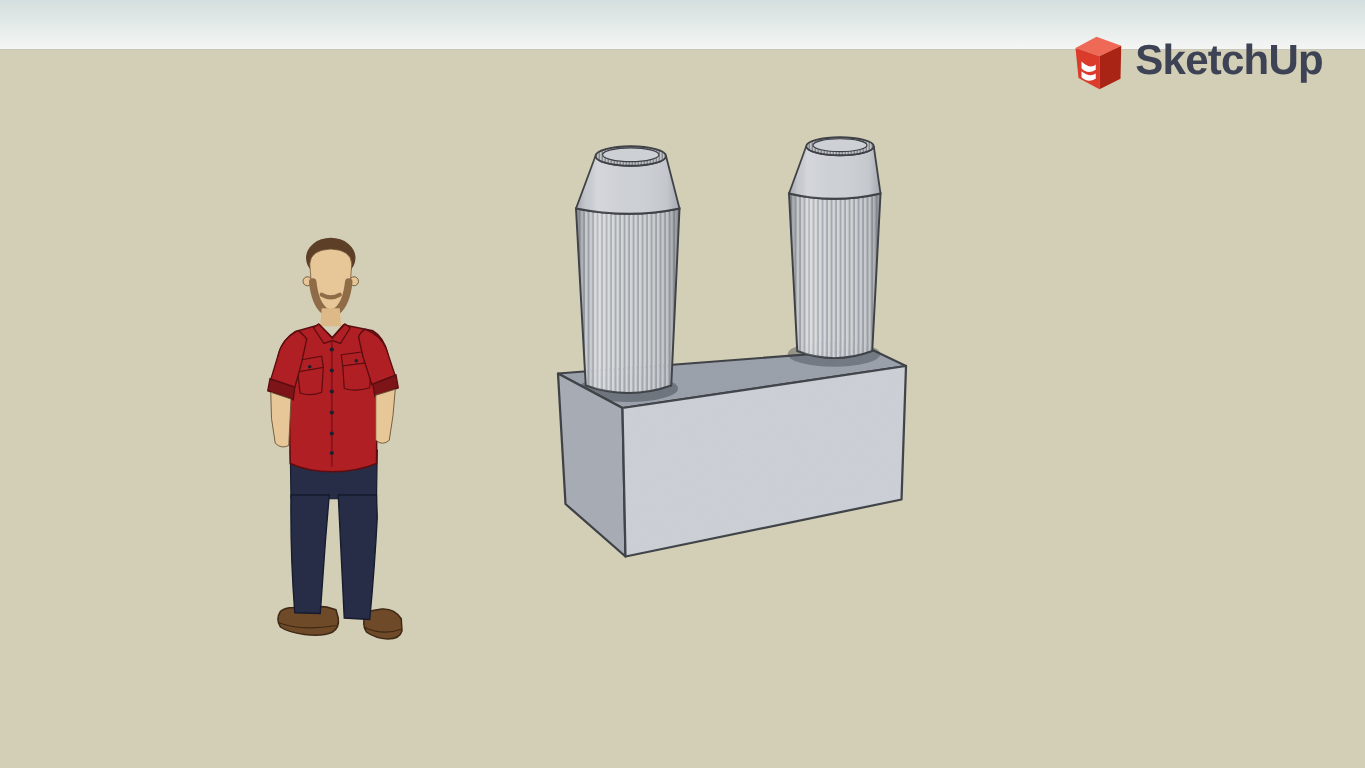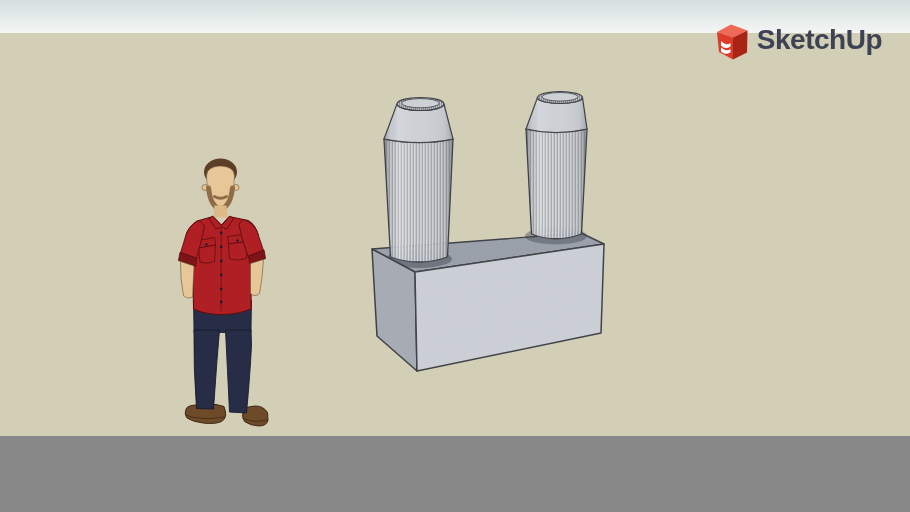--- a/index.html
+++ b/index.html
@@ -1,17 +1,17 @@
 <!DOCTYPE html>
 <html style="--sky-top: #d3dfde; --sky-bottom: #f4f6f4; --ground: #d2cfb6; --logo-text: #3d4355; --logo-red-light: #ef6a56; --logo-red: #da3b2a; --logo-red-dark: #aa2416; --edge: #3e4146; --block-top: #9aa0aa; --block-front: #cdd1d7; --block-left: #a7acb4; --can-smooth: #cdd0d5; --can-rib-light: #d3d6da; --can-rib-mid: #a4a8ae; --skin: #e7c697; --skin-shade: #dcb987; --hair: #5d3e26; --beard: #8f6b48; --shirt: #b01f24; --shirt-dark: #7c1418; --shirt-outline: #5c0d10; --pants: #272d47; --pants-outline: #161b2d; --shoes: #6f4a28; --shoes-dark: #3f2914;"><head>
 <meta charset="utf-8">
 <style>
   html,body{margin:0;padding:0;background:#888;}
   .stage{
-    position:relative;width:910px;height:436px;overflow:hidden;
+    position:relative;width:910px;height:512px;overflow:hidden;
     font-family:"Liberation Sans",sans-serif;
   }
   .sky{
     position:absolute;left:0;top:0;width:100%;height:33px;
     background:linear-gradient(180deg,var(--sky-top) 0%,var(--sky-bottom) 100%);
   }
   .ground{
     position:absolute;left:0;top:33px;width:100%;height:479px;
     background:var(--ground);
   }

